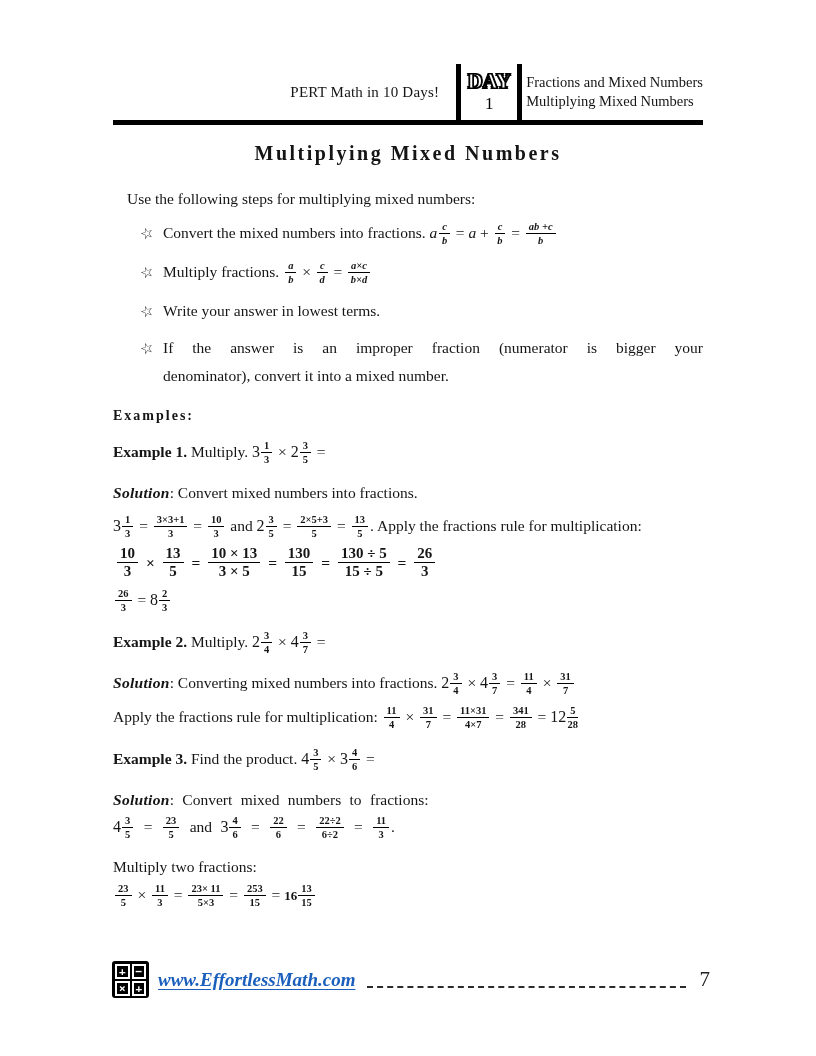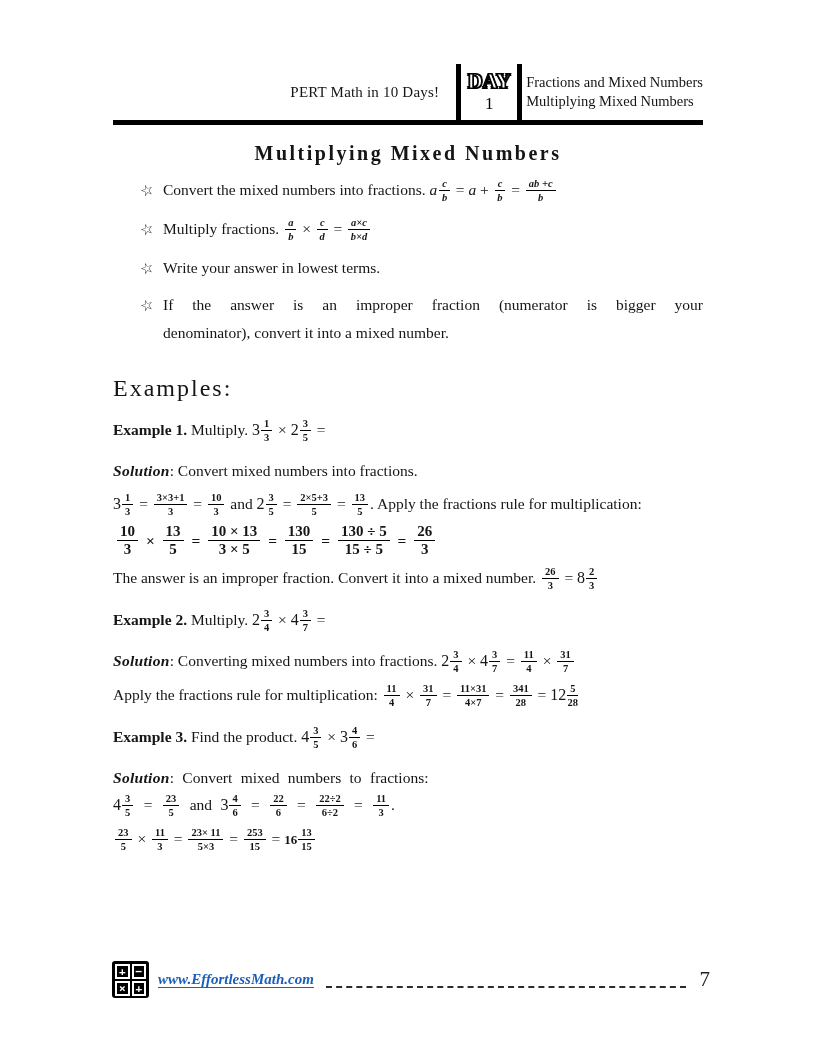--- a/index.html
+++ b/index.html
@@ -44,40 +44,40 @@
   .frac .num { display:block; border-bottom:1.3px solid #000; padding:0 3px 1px 3px; }
   .frac .den { display:block; padding-top:1px; }
   .frac.it { font-style:italic; }
   .frac.big { font-size:15px; font-weight:700; margin:0 4px; }
   .mtxt.big { font-weight:600; }
   .mix { white-space:nowrap; }
   .mix .whole { font-size:16px; }
   .mix .frac { margin-left:1px; }
   .mix.big .whole { font-size:13px; font-weight:700; }
   
-  .examples-heading { font-weight:normal; font-size:24px; letter-spacing:2px; margin-top:30px; }
+  .examples-heading { font-weight:bold; font-size:14px; letter-spacing:2px; margin-top:20px; }
   .example-title { margin-top:14px; line-height:1.8; }
   .ex-label { font-weight:bold; }
   .solution-line { margin-top:12px; line-height:1.8; }
   .sol-label { font-weight:bold; font-style:italic; letter-spacing:.3px; }
   .math-line { margin-top:5px; line-height:1.75; }
   .work-big { margin-top:7px; margin-bottom:4px; line-height:1.9; }
   .jwide { word-spacing:4.5px; }
   .plain-line { margin-top:16px; }
   
   .footer { position:absolute; left:112px; right:106px; bottom:58px;
             display:flex; align-items:center; }
   .logo { flex:none; width:37px; height:37px; background:#000; border-radius:3px;
           display:grid; grid-template-columns:1fr 1fr; grid-template-rows:1fr 1fr;
           gap:2px; padding:3px; margin-right:9px; }
   .logo-cell { border:2px solid #fff; background:#000; color:#fff;
                display:flex; align-items:center; justify-content:center;
                font-family:"DejaVu Sans Mono",monospace; font-weight:bold;
                font-size:11px; line-height:1; }
-  .site-link { font-style:italic; font-weight:600; font-size:15px;
+  .site-link { font-style:italic; font-weight:600; font-size:19px;
                text-decoration:underline; text-underline-offset:3px;
                margin-right:6px; white-space:nowrap; cursor:pointer; }
   .dash-line { flex:1; height:0; border-bottom:2.2px dashed #2b2b2b;
                margin:14px 14px 0 6px; }
   .page-num { font-size:21px; color:#222; }
 </style>
 </head>
 <body>
 
 <div class="page">
@@ -94,20 +94,21 @@
       <div>Fractions and Mixed Numbers</div>
       <div>Multiplying Mixed Numbers</div>
     </div>
   </div>
   <div class="thick-rule"></div>
 
   <h1 class="page-title">Multiplying Mixed Numbers</h1>
 
   <div class="content">
 
+    <p class="intro">Use the following steps for multiplying mixed numbers:</p>
 
     <div class="steps">
       <div class="step">
         <span class="star">☆</span>
         <span class="step-body"><span>Convert the mixed numbers into fractions. </span><span class="math"><span class="mtxt it">a</span><span class="frac it"><span class="num">c</span><span class="den">b</span></span><span class="mtxt"> = </span><span class="mtxt it">a</span><span class="mtxt"> + </span><span class="frac it"><span class="num">c</span><span class="den">b</span></span><span class="mtxt"> = </span><span class="frac it"><span class="num">ab +c</span><span class="den">b</span></span></span></span>
       </div>
       <div class="step">
         <span class="star">☆</span>
         <span class="step-body"><span>Multiply fractions. </span><span class="math"><span class="frac it"><span class="num">a</span><span class="den">b</span></span><span class="mtxt"> × </span><span class="frac it"><span class="num">c</span><span class="den">d</span></span><span class="mtxt"> = </span><span class="frac it"><span class="num">a×c</span><span class="den">b×d</span></span></span></span>
       </div>
@@ -123,28 +124,29 @@
         </span>
       </div>
     </div>
 
     <h2 class="examples-heading">Examples:</h2>
 
     <p class="example-title"><span class="ex-label">Example 1.</span><span> Multiply. </span><span class="math"><span class="mix"><span class="whole">3</span><span class="frac"><span class="num">1</span><span class="den">3</span></span></span><span class="mtxt"> × </span><span class="mix"><span class="whole">2</span><span class="frac"><span class="num">3</span><span class="den">5</span></span></span><span class="mtxt"> =</span></span></p>
     <p class="solution-line"><span class="sol-label">Solution</span><span>: Convert mixed numbers into fractions.</span></p>
     <p class="math-line"><span class="mix"><span class="whole">3</span><span class="frac"><span class="num">1</span><span class="den">3</span></span></span><span class="mtxt"> = </span><span class="frac"><span class="num">3×3+1</span><span class="den">3</span></span><span class="mtxt"> = </span><span class="frac"><span class="num">10</span><span class="den">3</span></span><span class="mtxt"> and </span><span class="mix"><span class="whole">2</span><span class="frac"><span class="num">3</span><span class="den">5</span></span></span><span class="mtxt"> = </span><span class="frac"><span class="num">2×5+3</span><span class="den">5</span></span><span class="mtxt"> = </span><span class="frac"><span class="num">13</span><span class="den">5</span></span><span class="mtxt">. Apply the fractions rule for multiplication:</span></p>
     <p class="math-line work-big"><span class="frac big"><span class="num">10</span><span class="den">3</span></span><span class="mtxt big"> × </span><span class="frac big"><span class="num">13</span><span class="den">5</span></span><span class="mtxt big"> = </span><span class="frac big"><span class="num">10 × 13</span><span class="den">3 × 5</span></span><span class="mtxt big"> = </span><span class="frac big"><span class="num">130</span><span class="den">15</span></span><span class="mtxt big"> = </span><span class="frac big"><span class="num">130 ÷ 5</span><span class="den">15 ÷ 5</span></span><span class="mtxt big"> = </span><span class="frac big"><span class="num">26</span><span class="den">3</span></span></p>
-    <p class="math-line"><span>The answer is an improper fraction. Convert it into a mixed number. </span><span class="math"><span class="frac"><span class="num">26</span><span class="den">3</span></span><span class="mtxt"> = </span><span class="mix"><span class="whole">8</span><span class="frac"><span class="num">2</span><span class="den">3</span></span></span></span></p>
+    <p class="math-line"><span class="math"><span class="frac"><span class="num">26</span><span class="den">3</span></span><span class="mtxt"> = </span><span class="mix"><span class="whole">8</span><span class="frac"><span class="num">2</span><span class="den">3</span></span></span></span></p>
 
     <p class="example-title"><span class="ex-label">Example 2.</span><span> Multiply. </span><span class="math"><span class="mix"><span class="whole">2</span><span class="frac"><span class="num">3</span><span class="den">4</span></span></span><span class="mtxt"> × </span><span class="mix"><span class="whole">4</span><span class="frac"><span class="num">3</span><span class="den">7</span></span></span><span class="mtxt"> =</span></span></p>
     <p class="solution-line"><span class="sol-label">Solution</span><span>: Converting mixed numbers into fractions. </span><span class="math"><span class="mix"><span class="whole">2</span><span class="frac"><span class="num">3</span><span class="den">4</span></span></span><span class="mtxt"> × </span><span class="mix"><span class="whole">4</span><span class="frac"><span class="num">3</span><span class="den">7</span></span></span><span class="mtxt"> = </span><span class="frac"><span class="num">11</span><span class="den">4</span></span><span class="mtxt"> × </span><span class="frac"><span class="num">31</span><span class="den">7</span></span></span></p>
     <p class="math-line"><span>Apply the fractions rule for multiplication: </span><span class="math"><span class="frac"><span class="num">11</span><span class="den">4</span></span><span class="mtxt"> × </span><span class="frac"><span class="num">31</span><span class="den">7</span></span><span class="mtxt"> = </span><span class="frac"><span class="num">11×31</span><span class="den">4×7</span></span><span class="mtxt"> = </span><span class="frac"><span class="num">341</span><span class="den">28</span></span><span class="mtxt"> = </span><span class="mix"><span class="whole">12</span><span class="frac"><span class="num">5</span><span class="den">28</span></span></span></span></p>
 
     <p class="example-title"><span class="ex-label">Example 3.</span><span> Find the product. </span><span class="math"><span class="mix"><span class="whole">4</span><span class="frac"><span class="num">3</span><span class="den">5</span></span></span><span class="mtxt"> × </span><span class="mix"><span class="whole">3</span><span class="frac"><span class="num">4</span><span class="den">6</span></span></span><span class="mtxt"> =</span></span></p>
     <p class="solution-line jwide"><span class="sol-label">Solution</span><span>: Convert mixed numbers to fractions: </span><span class="math"><span class="mix"><span class="whole">4</span><span class="frac"><span class="num">3</span><span class="den">5</span></span></span><span class="mtxt"> = </span><span class="frac"><span class="num">23</span><span class="den">5</span></span><span class="mtxt"> and </span><span class="mix"><span class="whole">3</span><span class="frac"><span class="num">4</span><span class="den">6</span></span></span><span class="mtxt"> = </span><span class="frac"><span class="num">22</span><span class="den">6</span></span><span class="mtxt"> = </span><span class="frac"><span class="num">22÷2</span><span class="den">6÷2</span></span><span class="mtxt"> = </span><span class="frac"><span class="num">11</span><span class="den">3</span></span><span class="mtxt">.</span></span></p>
+    <p class="plain-line">Multiply two fractions:</p>
     <p class="math-line"><span class="frac"><span class="num">23</span><span class="den">5</span></span><span class="mtxt"> × </span><span class="frac"><span class="num">11</span><span class="den">3</span></span><span class="mtxt"> = </span><span class="frac"><span class="num">23× 11</span><span class="den">5×3</span></span><span class="mtxt"> = </span><span class="frac"><span class="num">253</span><span class="den">15</span></span><span class="mtxt"> = </span><span class="mix big"><span class="whole">16</span><span class="frac"><span class="num">13</span><span class="den">15</span></span></span></p>
 
   </div>
 
   <div class="footer">
     <div class="logo">
       <span class="logo-cell">+</span>
       <span class="logo-cell">−</span>
       <span class="logo-cell">×</span>
       <span class="logo-cell">+</span>

